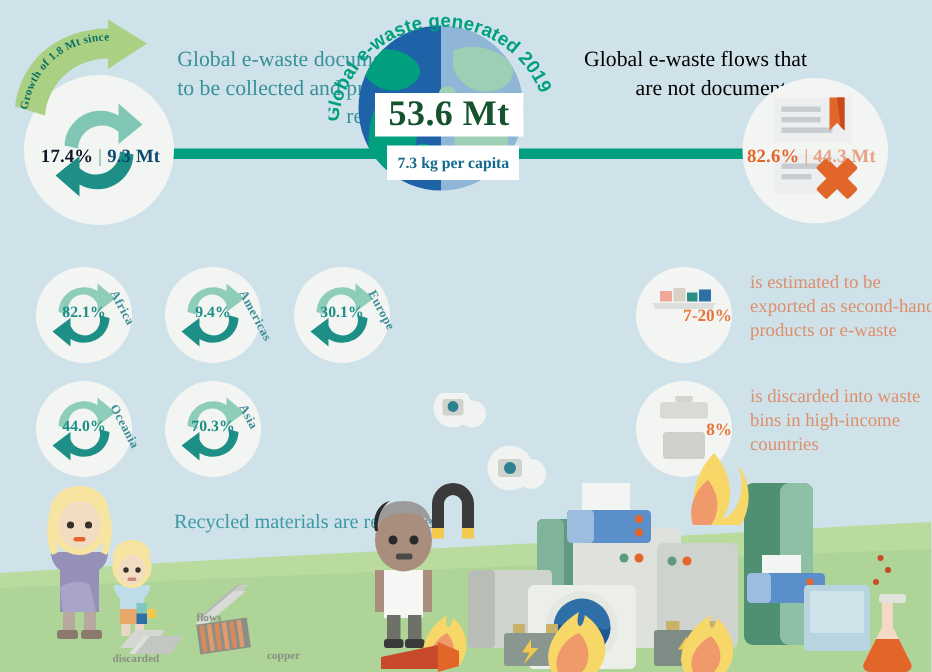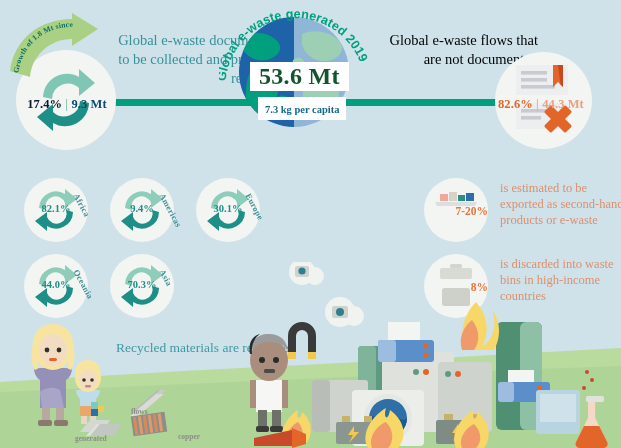--- a/index.html
+++ b/index.html
@@ -286,21 +286,21 @@
     <path d="M4,28 L30,6 L38,6 L12,28 Z" fill="#d9dcd6"></path>
     <path d="M6,24 L32,2 L34,2 L8,24 Z" fill="#b4b8b2"></path>
   </svg>
   <div class="matlabel" style="left:131px;top:407px;">flows</div>
 
   <svg style="position:absolute;left:76px;top:414px;" width="52" height="26" viewBox="0 0 52 26">
     <path d="M4,18 L14,6 L34,6 L26,18 Z" fill="#d5d8d2"></path>
     <path d="M10,22 L20,10 L46,10 L38,22 Z" fill="#c3c7c1"></path>
     <path d="M10,22 L20,10 L24,10 L14,22 Z" fill="#dfe2dc"></path>
   </svg>
-  <div class="matlabel" style="left:75px;top:434px;">generated</div>
+  <div class="matlabel" style="left:75px;top:434px;">discarded</div>
 
   <svg style="position:absolute;left:128px;top:410px;" width="48" height="30" viewBox="0 0 48 30">
     <rect x="4" y="4" width="34" height="20" transform="rotate(-8 21 14)" fill="#8a8f88"></rect>
     <g transform="rotate(-8 21 14)">
       <rect x="6" y="5" width="3" height="18" fill="#d98a5a"></rect>
       <rect x="11" y="5" width="3" height="18" fill="#e09a6c"></rect>
       <rect x="16" y="5" width="3" height="18" fill="#d98a5a"></rect>
       <rect x="21" y="5" width="3" height="18" fill="#e09a6c"></rect>
       <rect x="26" y="5" width="3" height="18" fill="#d98a5a"></rect>
       <rect x="31" y="5" width="3" height="18" fill="#e09a6c"></rect>

